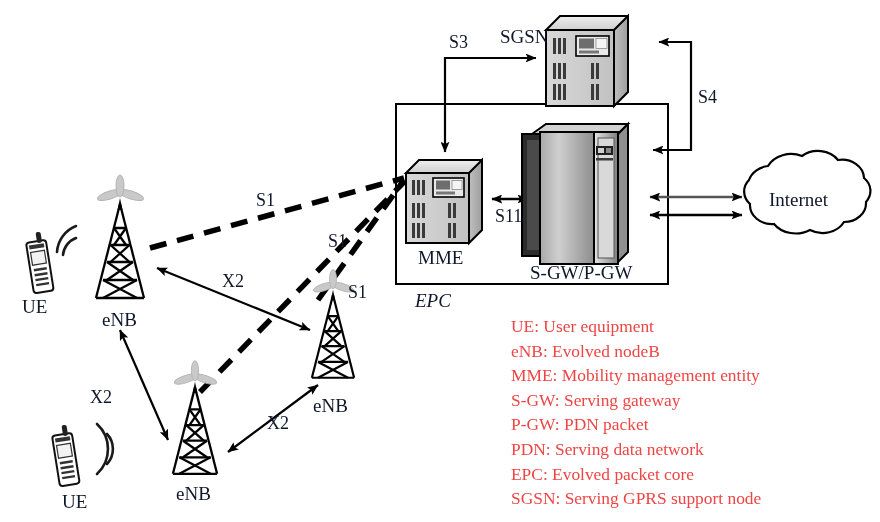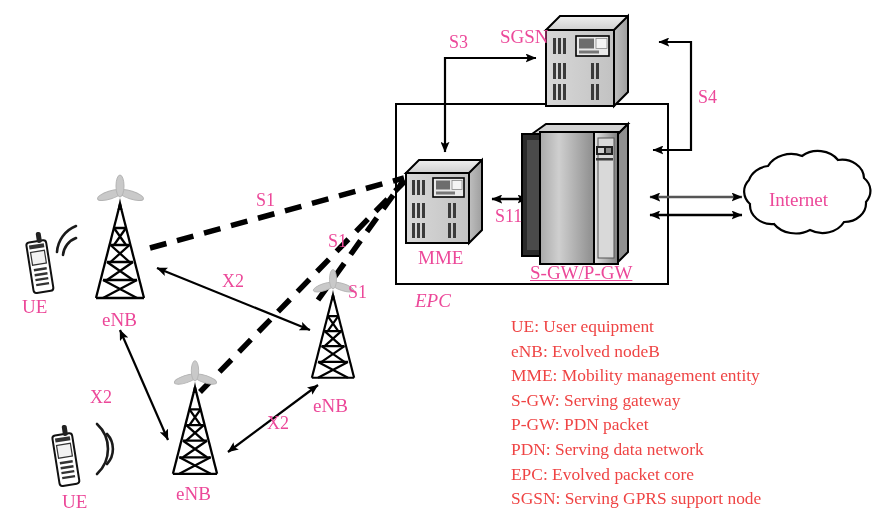--- a/index.html
+++ b/index.html
@@ -21,21 +21,21 @@
   #diagram {
     position: absolute;
     left: 0;
     top: 0;
     width: 880px;
     height: 522px;
   }
   .lbl {
     position: absolute;
     font-family: "Liberation Serif", "DejaVu Serif", serif;
-    color: #ec4899;
+    color: #0f172a;
     white-space: nowrap;
     line-height: 1;
   }
   .lbl-node { font-size: 19px; }
   .lbl-iface { font-size: 18px; }
   .lbl-cloud { font-size: 19px; }
   .legend {
     position: absolute;
     left: 511px;
     top: 314px;
@@ -307,21 +307,21 @@
 
   </svg>
 
   <div class="lbl lbl-node" style="left:22px;  top:297px;">UE</div>
   <div class="lbl lbl-node" style="left:62px;  top:492px;">UE</div>
   <div class="lbl lbl-node" style="left:102px; top:310px;">eNB</div>
   <div class="lbl lbl-node" style="left:313px; top:396px;">eNB</div>
   <div class="lbl lbl-node" style="left:176px; top:484px;">eNB</div>
 
   <div class="lbl lbl-node" style="left:418px; top:248px;">MME</div>
-  <div class="lbl lbl-node" style="left:530px; top:263px;text-decoration:underline;">S-GW/P-GW</div>
+  <div class="lbl lbl-node" style="left:530px; top:263px;">S-GW/P-GW</div>
   <div class="lbl lbl-node" style="left:500px; top:27px;">SGSN</div>
   <div class="lbl lbl-node" style="left:415px; top:291px;font-style:italic;">EPC</div>
   <div class="lbl lbl-cloud" style="left:769px; top:190px;">Internet</div>
 
   <div class="lbl lbl-iface" style="left:256px; top:191px;">S1</div>
   <div class="lbl lbl-iface" style="left:328px; top:232px;">S1</div>
   <div class="lbl lbl-iface" style="left:348px; top:283px;">S1</div>
 
   <div class="lbl lbl-iface" style="left:222px; top:272px;">X2</div>
   <div class="lbl lbl-iface" style="left:90px;  top:388px;">X2</div>

